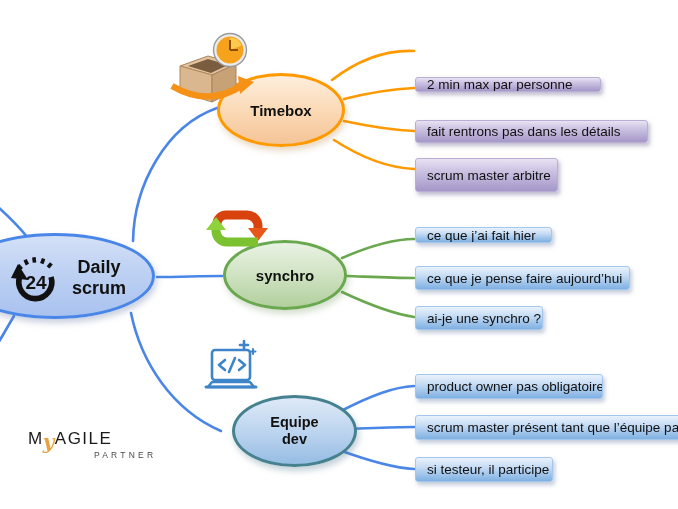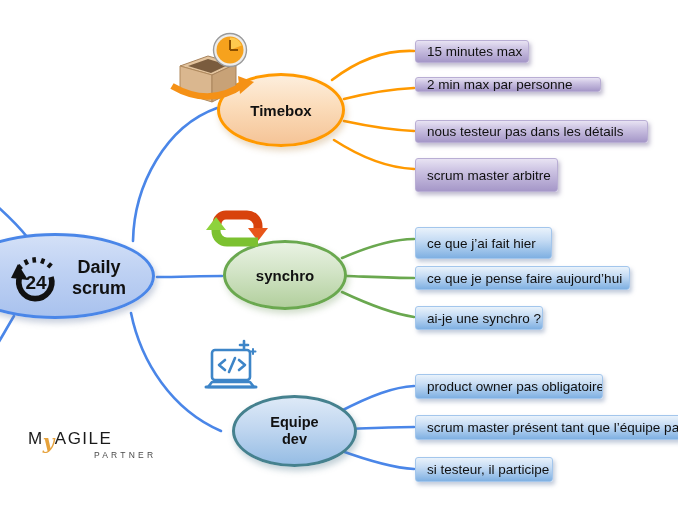--- a/index.html
+++ b/index.html
@@ -161,26 +161,25 @@
       <line x1="45" y1="2" x2="45" y2="10"></line>
       <line x1="41" y1="6" x2="49" y2="6"></line>
       <line x1="54" y1="10" x2="54" y2="15" stroke-width="2"></line>
       <line x1="51.5" y1="12.5" x2="56.5" y2="12.5" stroke-width="2"></line>
     </g>
   </svg>
   <div class="ellipse-node node-equipe">
     <span class="label">Equipe dev</span>
   </div>
 
-  <div class="item item-purple" style="left:415px;top:40px;width:114px;height:23px;">15 minutes max</div>
   <div class="item item-purple" style="left:415px;top:77px;width:186px;height:15px;">2 min max par personne</div>
-  <div class="item item-purple" style="left:415px;top:120px;width:233px;height:23px;">nous testeur pas dans les détails</div>
+  <div class="item item-purple" style="left:415px;top:120px;width:233px;height:23px;">fait rentrons pas dans les détails</div>
   <div class="item item-purple" style="left:415px;top:158px;width:143px;height:34px;">scrum master arbitre</div>
 
-  <div class="item item-blue" style="left:415px;top:227px;width:137px;height:32px;">ce que j’ai fait hier</div>
+  <div class="item item-blue" style="left:415px;top:227px;width:137px;height:16px;">ce que j’ai fait hier</div>
   <div class="item item-blue" style="left:415px;top:266px;width:215px;height:24px;">ce que je pense faire aujourd’hui</div>
   <div class="item item-blue" style="left:415px;top:306px;width:128px;height:24px;">ai-je une synchro ?</div>
 
   <div class="item item-blue" style="left:415px;top:374px;width:188px;height:25px;">product owner pas obligatoire</div>
   <div class="item item-blue" style="left:415px;top:415px;width:268px;height:25px;">scrum master présent tant que l’équipe pas au</div>
   <div class="item item-blue" style="left:415px;top:457px;width:138px;height:25px;">si testeur, il participe</div>
 
   <div id="logo">
     <div class="row1">
       <span>M</span>

